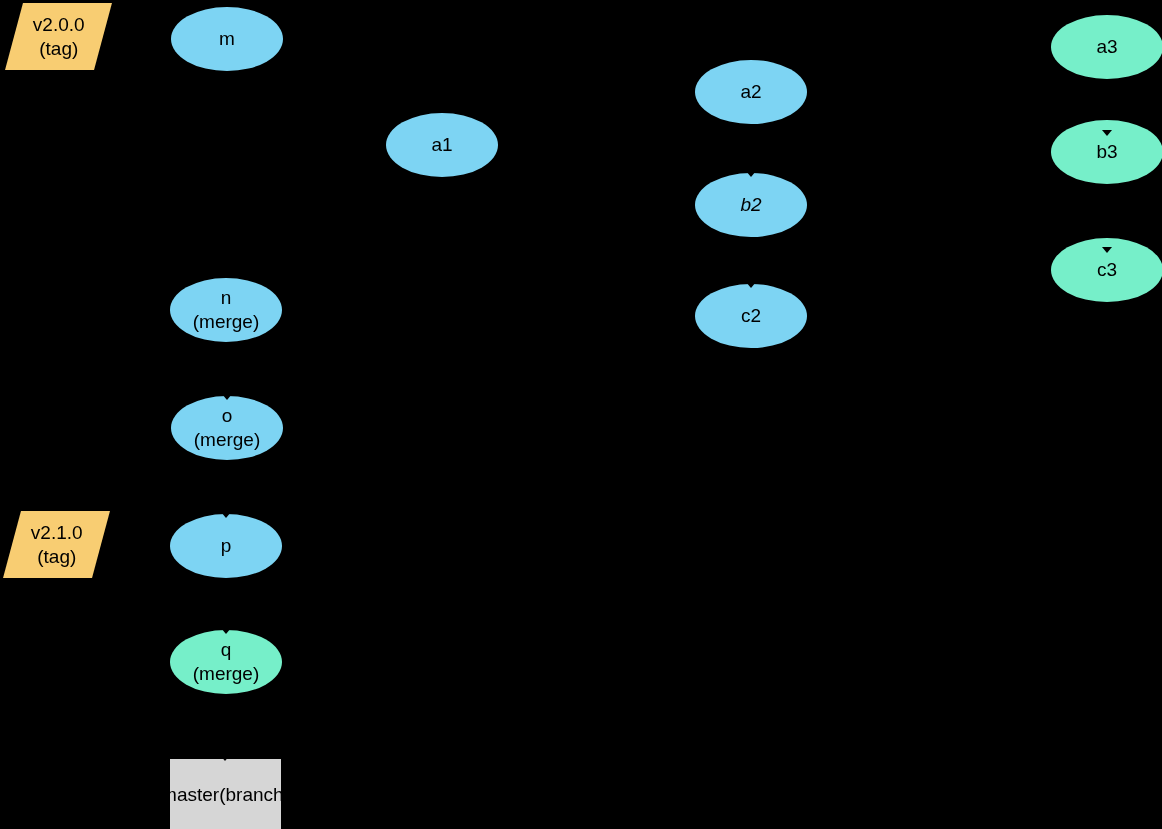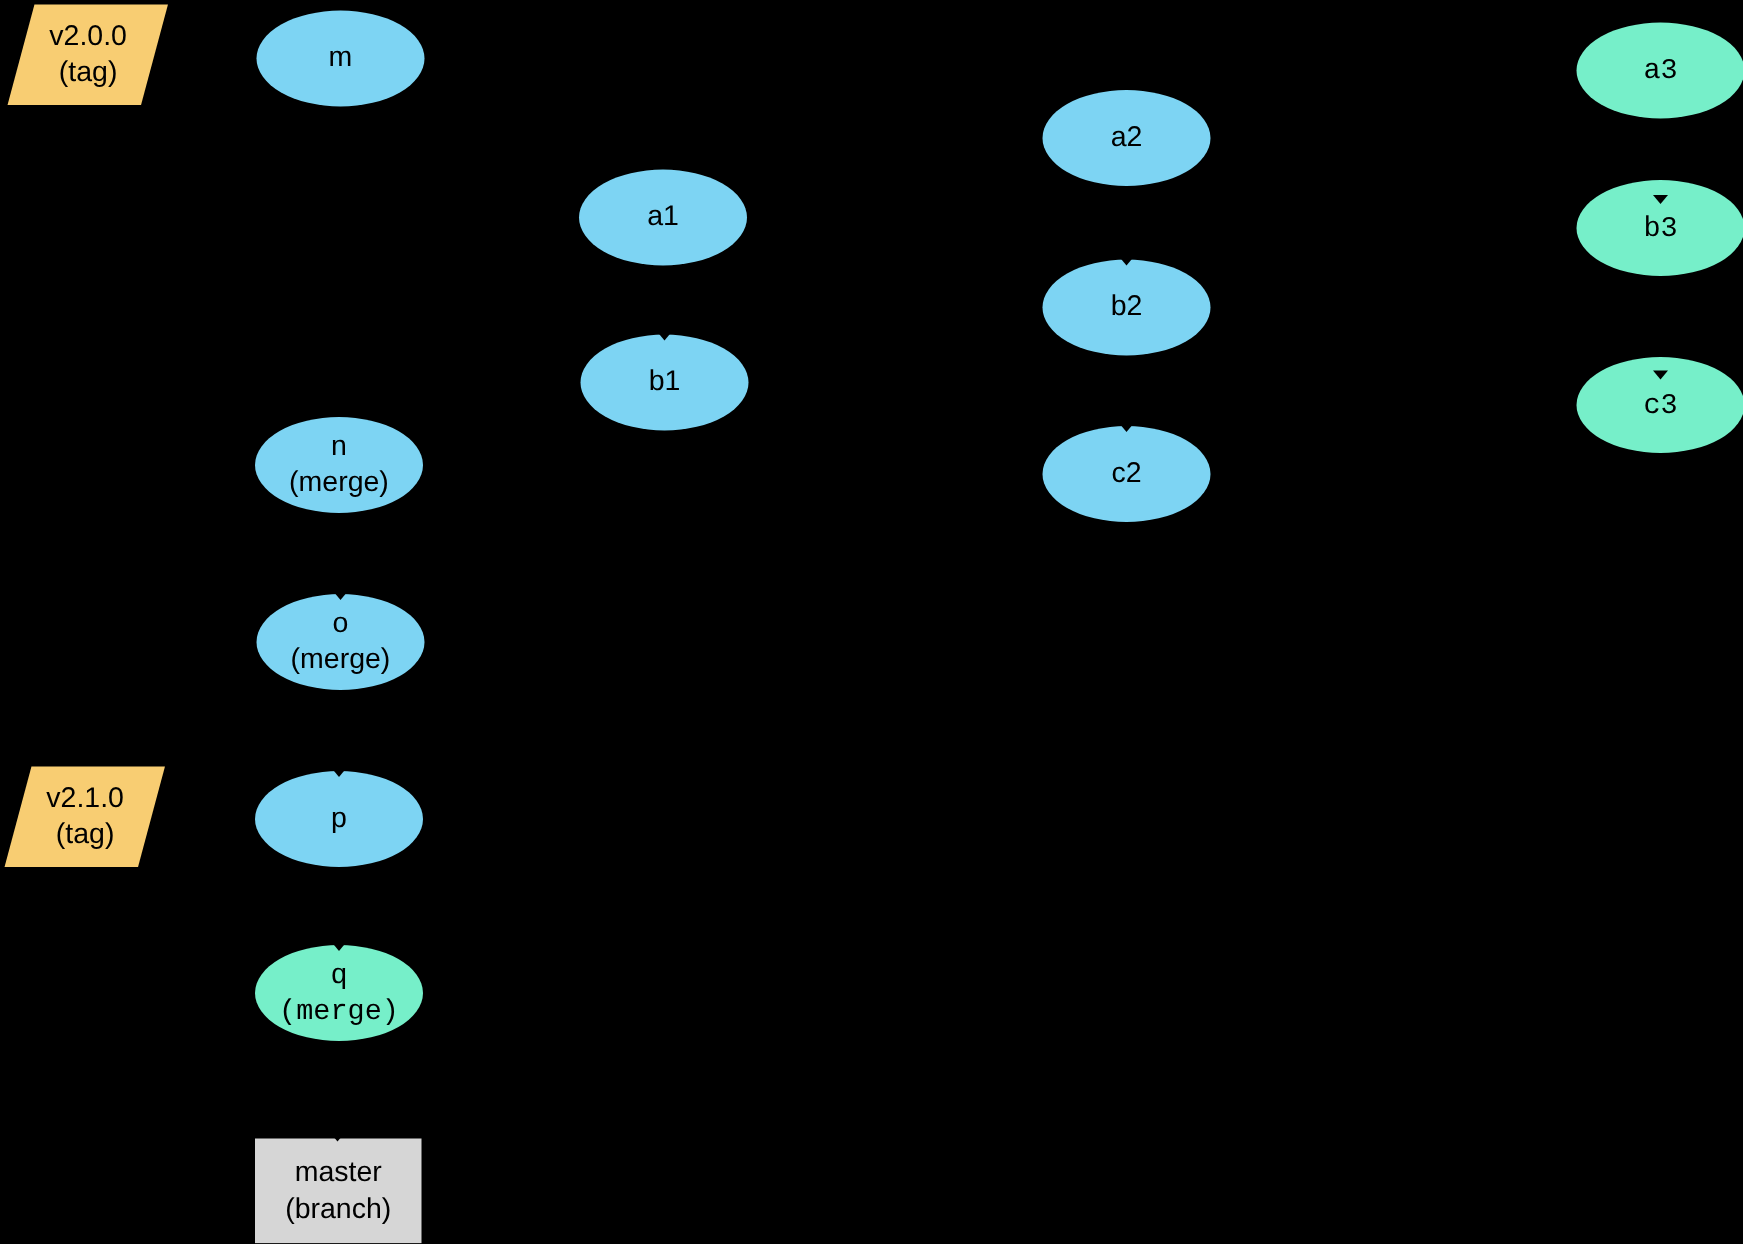--- a/index.html
+++ b/index.html
@@ -23,21 +23,21 @@
     border-radius: 50%;
     display: flex;
     flex-direction: column;
     align-items: center;
     justify-content: center;
     font-size: 19px;
     line-height: 24px;
     text-align: center;
   }
   .node.commit { background: var(--commit-fill, #7DD4F3); }
-  .node.head   { background: var(--head-fill, #76EFC9); font-family: Liberation Mono, monospace; }
+  .node.head   { background: var(--head-fill, #76EFC9); }
   .tag {
     position: absolute;
     width: 89px;
     height: 67px;
     background: var(--tag-fill, #F8CD72);
     transform: skewX(-15deg);
     display: flex;
     align-items: center;
     justify-content: center;
   }
@@ -50,21 +50,21 @@
     font-size: 19px;
     line-height: 24px;
     text-align: center;
   }
   .branch-box {
     position: absolute;
     width: 111px;
     height: 70px;
     background: var(--branch-fill, #D6D6D6);
     display: flex;
-    flex-direction: column;
+    flex-direction: row;
     align-items: center;
     justify-content: center;
     font-size: 19px;
     line-height: 25px;
     text-align: center;
   }
   .arrowhead {
     position: absolute;
     width: 0;
     height: 0;
@@ -106,28 +106,25 @@
     <span>p</span>
   </div>
   <div class="node head" style="left:170px; top:630px;">
     <span>q</span>
     <span>(merge)</span>
   </div>
 
   <div class="node commit" style="left:386px; top:113px;">
     <span>a1</span>
   </div>
-  <div class="node commit" style="left:387px; top:223px;">
-    <span>b1</span>
-  </div>
 
   <div class="node commit" style="left:695px; top:60px;text-align:center;">
     <span>a2</span>
   </div>
-  <div class="node commit" style="left:695px; top:173px;">
+  <div class="node commit" style="left:695px; top:173px;font-style:italic;">
     <span>b2</span>
   </div>
   <div class="node commit" style="left:695px; top:284px;">
     <span>c2</span>
   </div>
 
   <div class="node head" style="left:1051px; top:15px;">
     <span>a3</span>
   </div>
   <div class="node head" style="left:1051px; top:120px;">

